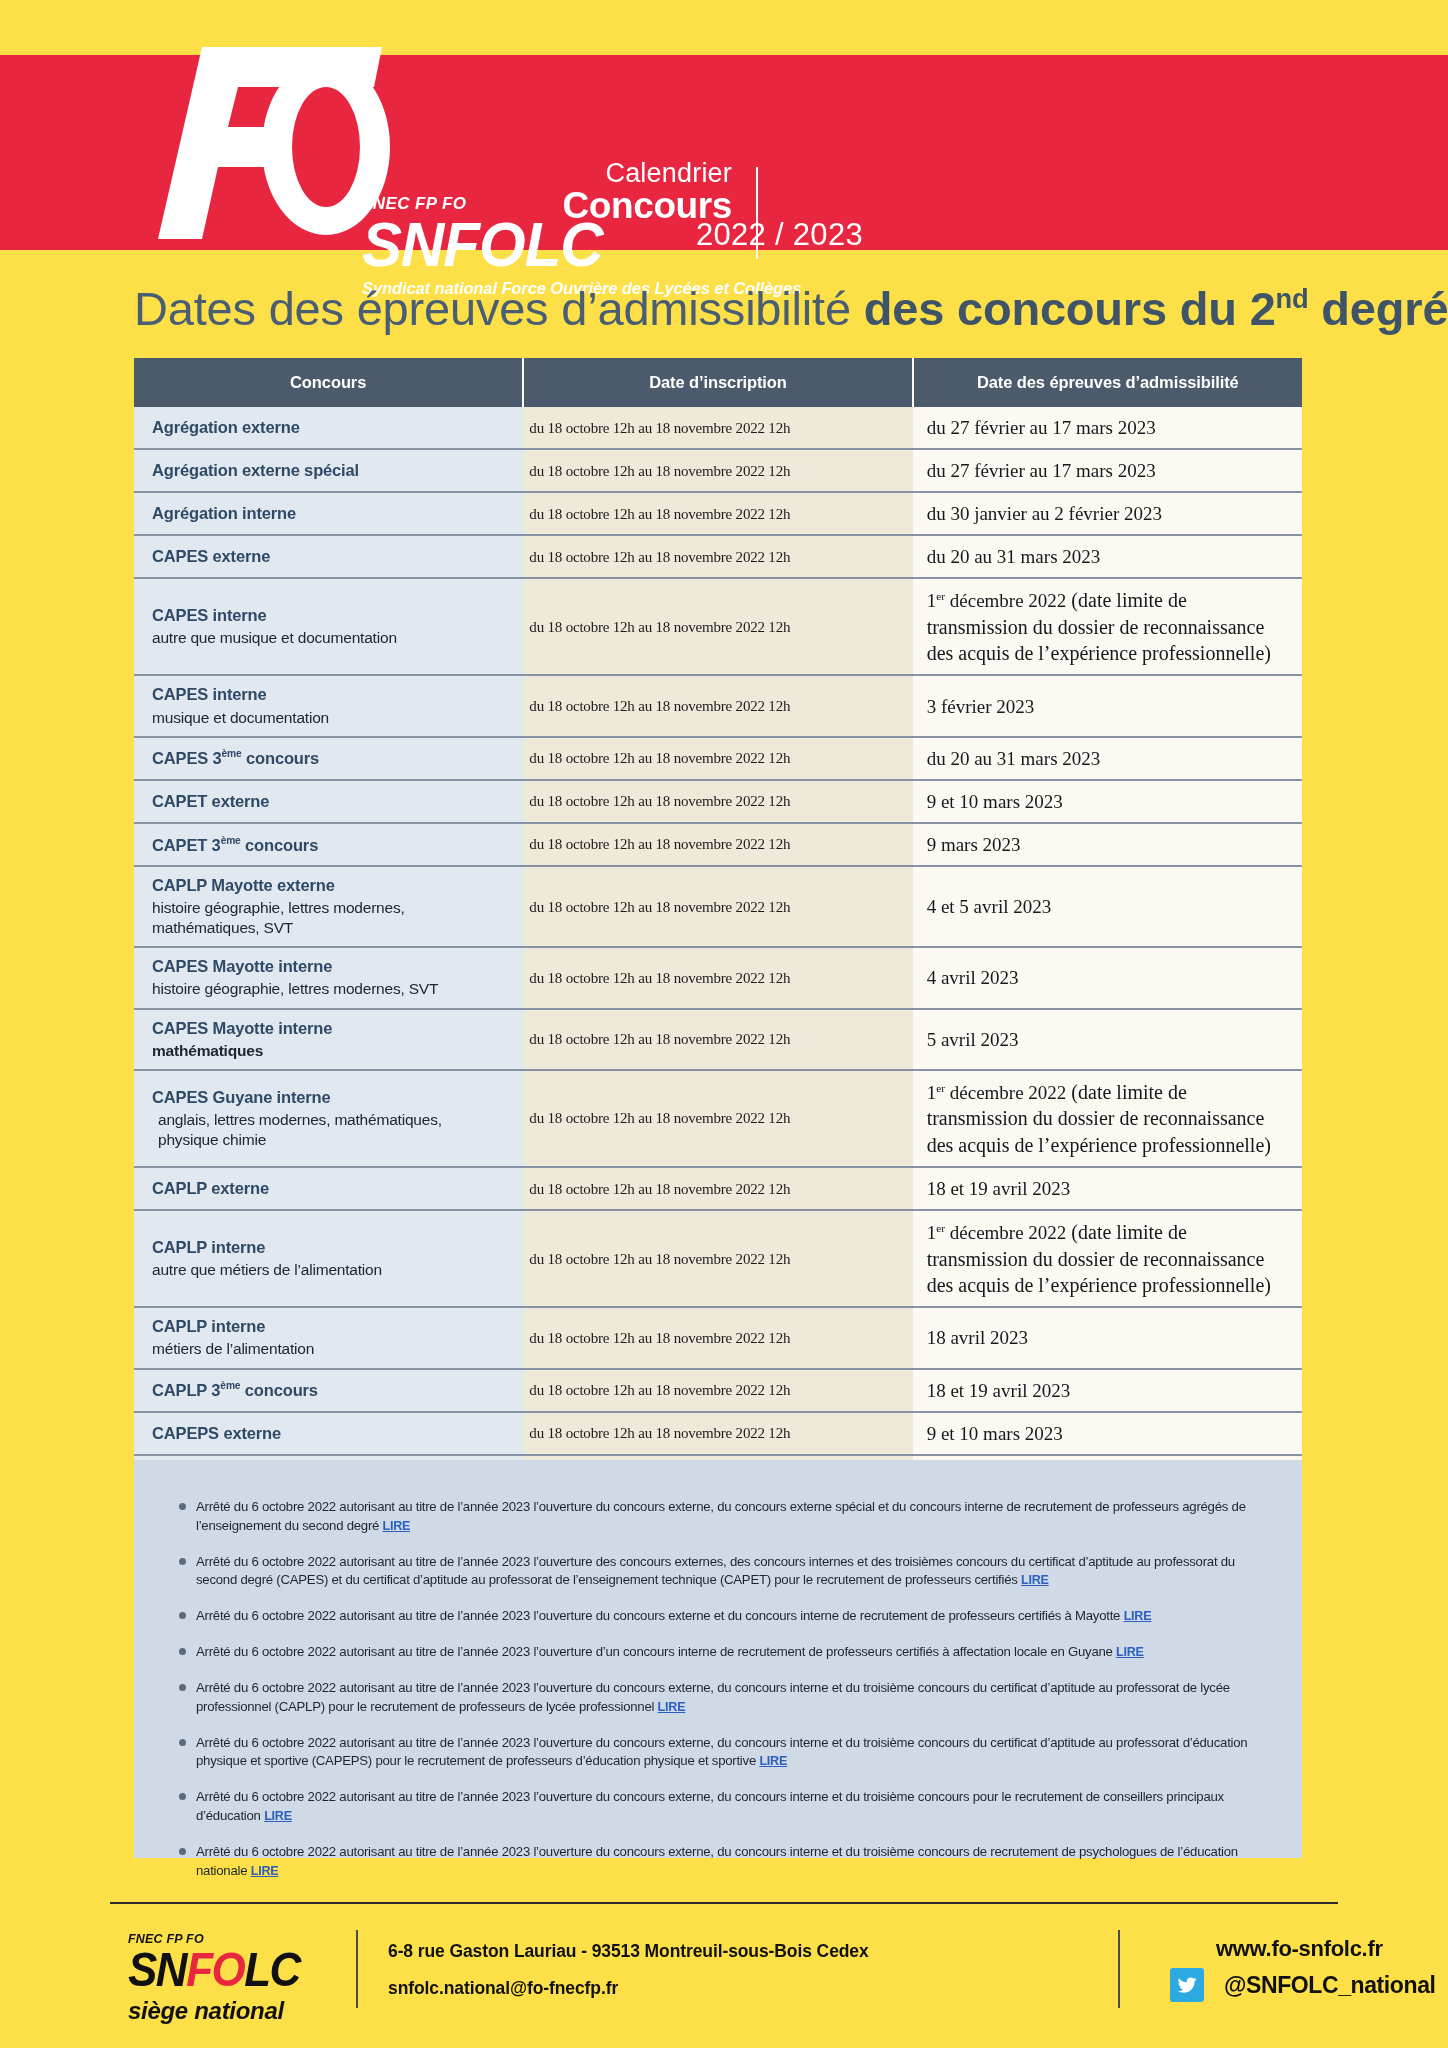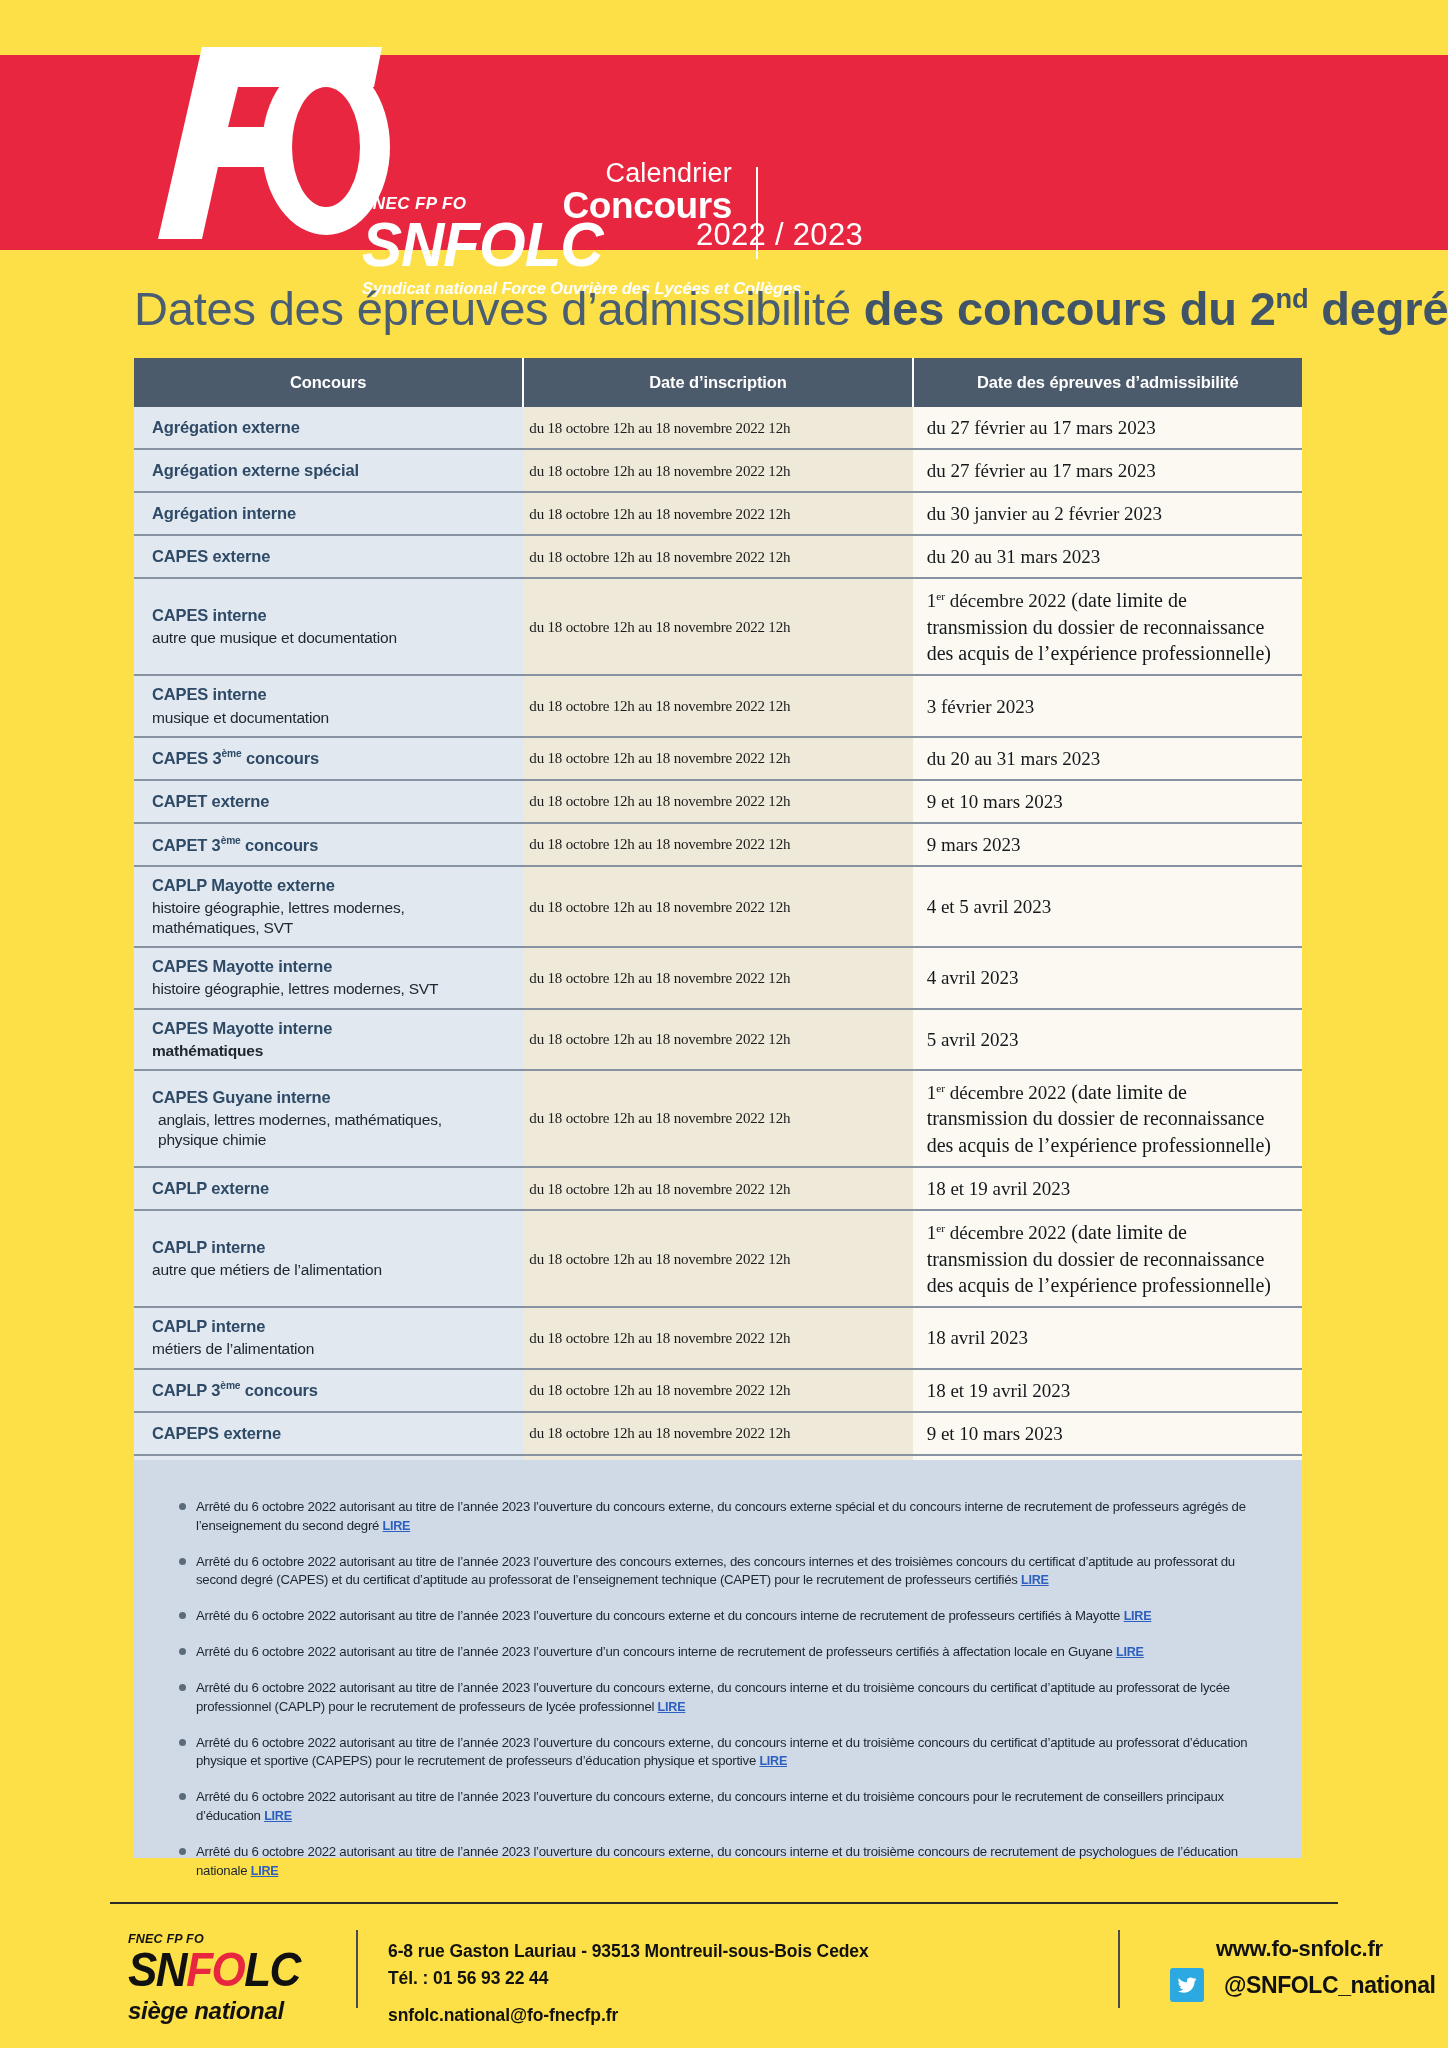--- a/index.html
+++ b/index.html
@@ -483,21 +483,20 @@
     <div class="foot-logo">
       <div class="foot-fnec">FNEC FP FO</div>
       <div class="foot-snfolc"><span>SN</span><span class="red">FO</span><span>LC</span></div>
       <div class="foot-siege">siège national</div>
     </div>
 
     <div class="vdiv1"></div>
 
     <div class="foot-contact">
       <div class="line">6-8 rue Gaston Lauriau - 93513 Montreuil-sous-Bois Cedex</div>
-      <div class="line">Tél. : 01 56 93 22 44</div>
       <div class="line mail">snfolc.national@fo-fnecfp.fr</div>
     </div>
 
     <div class="vdiv2"></div>
 
     <div class="foot-web">
       <div class="url">www.fo-snfolc.fr</div>
       <div class="twrow">
         <span class="tw-icon">
           <svg width="22" height="20" viewBox="0 0 24 24" fill="#ffffff">

